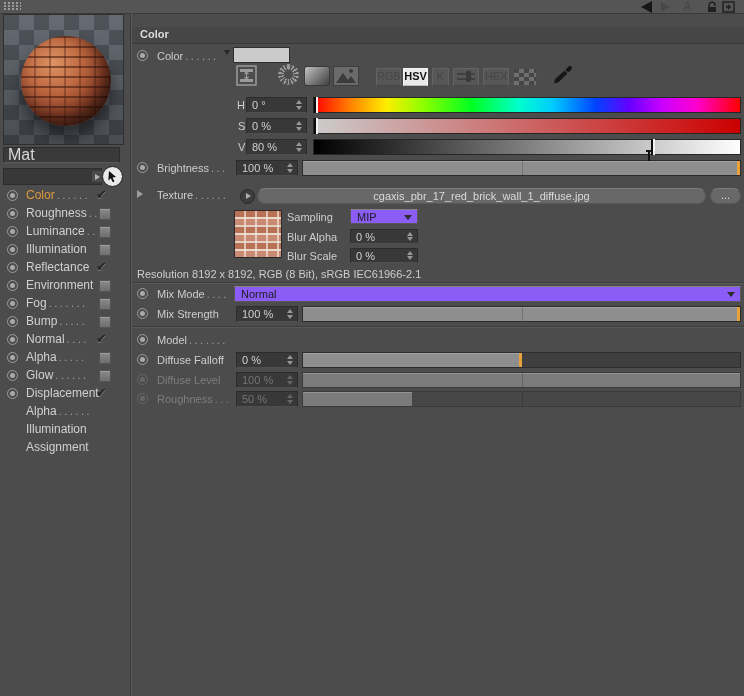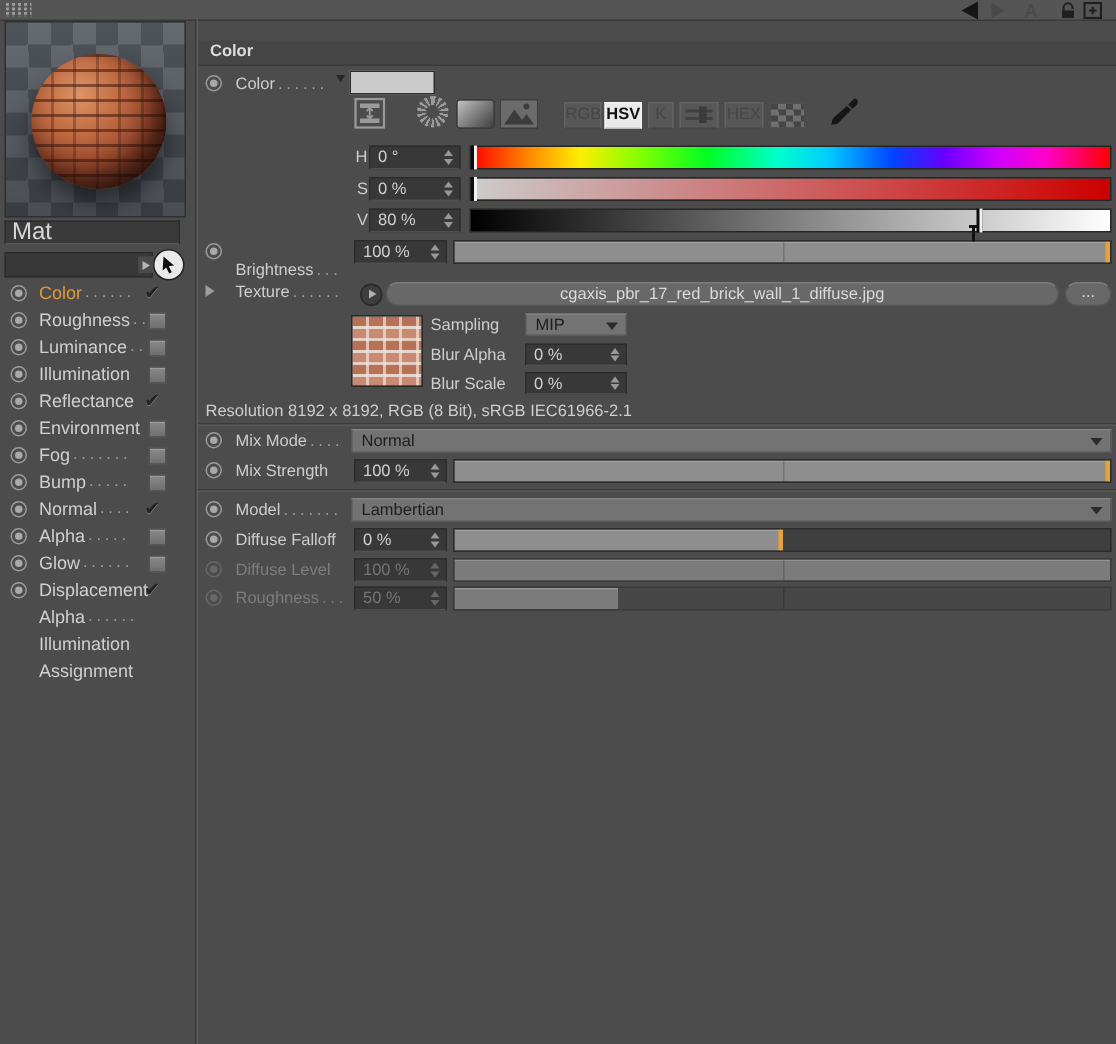--- a/index.html
+++ b/index.html
@@ -71,21 +71,21 @@
   .slider .fill::before{content:'';position:absolute;left:0;right:0;top:0;height:1px;background:rgba(255,255,255,.18);}
   .slider.handled .fill::after{content:'';position:absolute;right:0;top:0;width:3px;height:100%;background:#e8a23c;}
   .slider .notch{position:absolute;left:50%;top:0;width:1px;height:100%;background:rgba(0,0,0,.18);}
   .slider.dim{background:#474747;border-color:#3a3a3a;}
   .slider.dim .fill{background:#7b7b7b;}
   
   .bar{position:absolute;border:1px solid #262626;}
   .bar .handle{position:absolute;top:-1px;bottom:-1px;width:2px;background:#0c0c0c;border-right:2px solid #f2f2f2;}
   .hueletter{position:absolute;color:#cdcdcd;}
   
-  .dd{position:absolute;background:#737373;border:1px solid #585858;border-top-color:#828282;color:#1d1d1d;}
+  .dd{position:absolute;background:#8b5cf6;border:1px solid #585858;border-top-color:#828282;color:#1d1d1d;}
   .dd span{position:absolute;left:6px;top:1px;}
   .dd::after{content:'';position:absolute;right:5px;top:50%;margin-top:-2px;border-left:4.5px solid transparent;border-right:4.5px solid transparent;border-top:5px solid #2b2b2b;}
   
   .pill{position:absolute;background:#686868;border:1px solid #585858;border-top-color:#7c7c7c;border-radius:8px;color:#dadada;text-align:center;overflow:hidden;}
   
   .mbtn{position:absolute;height:16px;background:#575757;border:1px solid #636363;border-bottom-color:#464646;color:#464646;text-align:center;font-size:11px;line-height:15px;}
   .mbtn.active{background:#eaeaea;border-color:#f4f4f4;border-bottom-color:#bbb;color:#121212;font-weight:bold;}
   .icon-plain{position:absolute;}
   .wheel{width:21px;height:21px;border-radius:50%;
      background:repeating-conic-gradient(#9a9a9a 0deg 11deg,#555 11deg 25deg);}
@@ -292,21 +292,21 @@
   <div class="hueletter" style="left:238px;top:141px;">V</div>
   <div class="vbox" style="left:246px;top:139px;width:59px;height:14px;">
     <span class="val">80 %</span>
       <span class="spin"></span>
   </div>
   <div class="bar" style="left:313px;top:139px;width:426px;height:14px;background:linear-gradient(to right,#000,#fff);">
     <div class="handle" style="left: calc(80% - 4px);"></div>
   </div>
 
   <div class="adot radio-abs" style="left:137px;top:162px;"></div>
-  <div class="rowlabel" style="left:157px;top:174px;">
+  <div class="rowlabel" style="left:157px;top:162px;">
     <span>Brightness</span><span class="leader">...</span>
   </div>
   <div class="vbox" style="left:236px;top:160px;width:60px;height:14px;">
     <span class="val">100 %</span>
       <span class="spin"></span>
   </div>
   <div class="slider handled" style="left:302px;top:160px;width:437px;height:14px;">
     <div class="fill" style="width: 100%;"></div>
       <div class="notch"></div>
   </div>
@@ -357,23 +357,20 @@
     <div class="fill" style="width: 100%;"></div>
       <div class="notch"></div>
   </div>
 
   <div class="hdiv" style="top:326px;"></div>
 
   <div class="adot radio-abs" style="left:137px;top:334px;"></div>
   <div class="rowlabel" style="left:157px;top:334px;">
     <span>Model</span><span class="leader">.......</span>
   </div>
-  <div class="dd" style="left:234px;top:332px;width:505px;height:14px;">
-    <span>Lambertian</span>
-  </div>
 
   <div class="adot radio-abs" style="left:137px;top:354px;"></div>
   <div class="rowlabel" style="left:157px;top:354px;">Diffuse Falloff</div>
   <div class="vbox" style="left:236px;top:352px;width:60px;height:14px;">
     <span class="val">0 %</span>
       <span class="spin"></span>
   </div>
   <div class="slider handled" style="left:302px;top:352px;width:437px;height:14px;">
     <div class="fill" style="width: 50%;"></div>
   </div>

